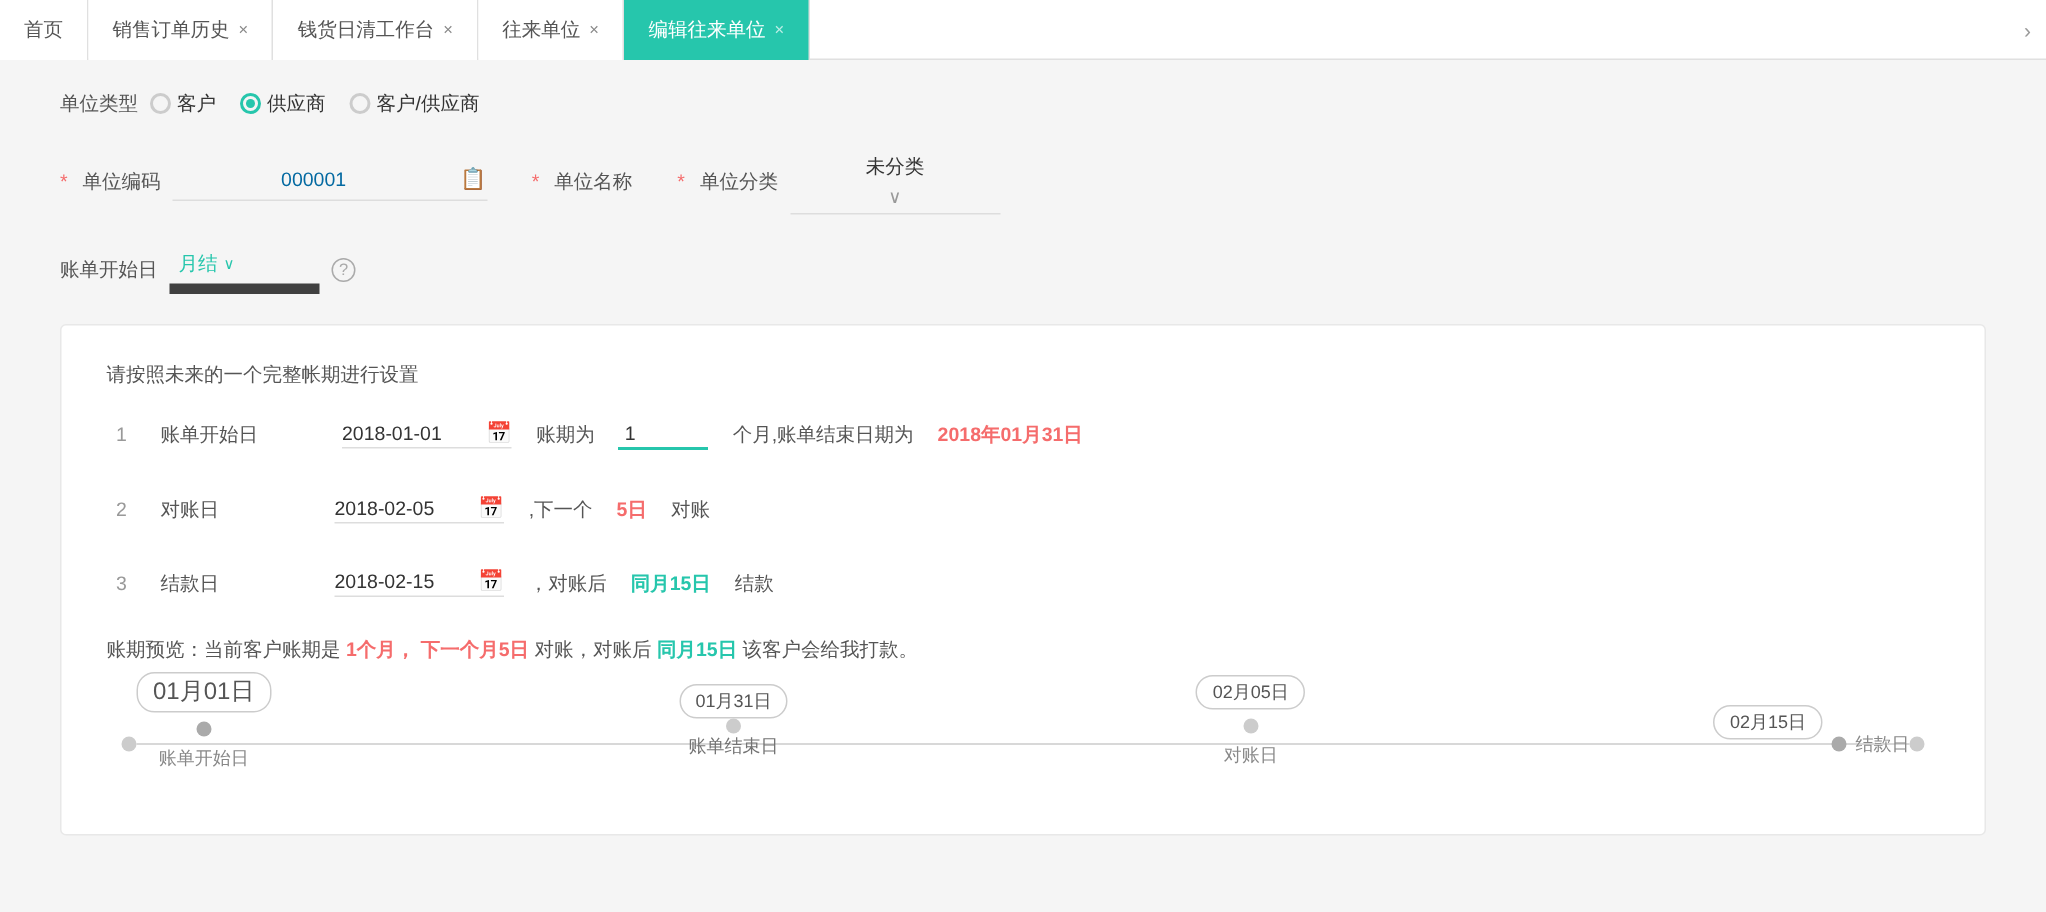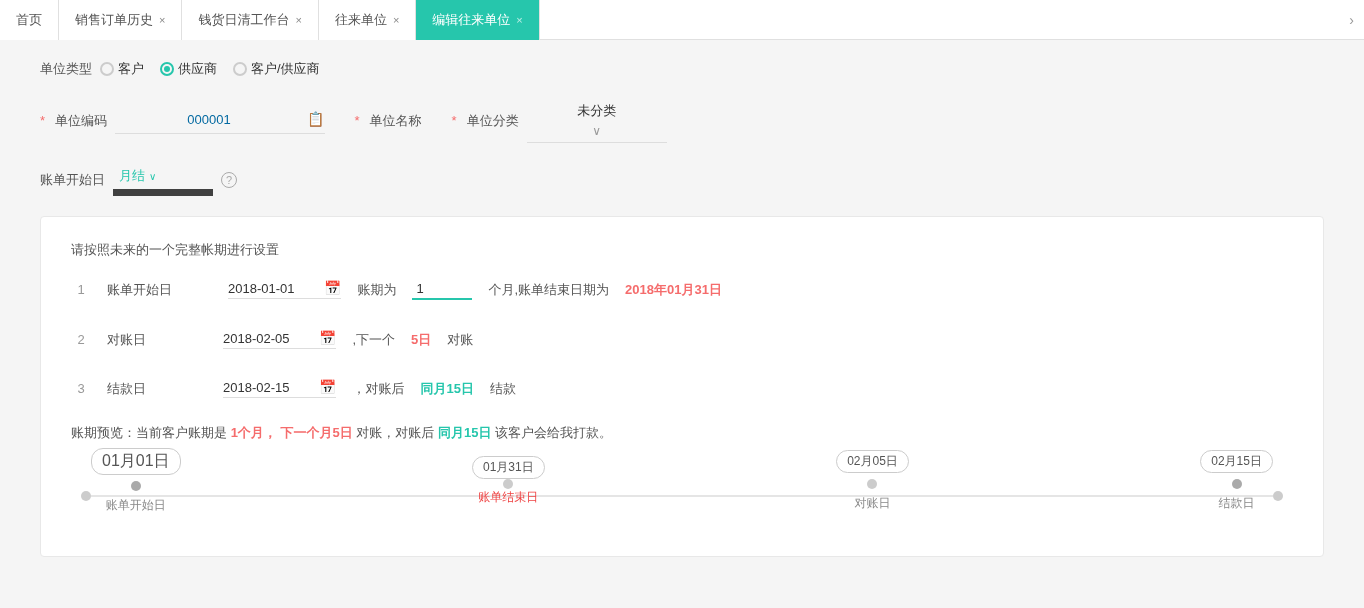--- a/index.html
+++ b/index.html
@@ -418,30 +418,30 @@
 
             <div style="display:flex;flex-direction:column;align-items:center;gap:6px;">
               <div style="background:#fff;border:1px solid #ccc;border-radius:12px;padding:2px 10px;font-size:16px;color:#555;margin-top:-30px;">01月01日</div>
               <div style="width:10px;height:10px;border-radius:50%;background:#aaa;"></div>
               <div style="font-size:12px;color:#888;">账单开始日</div>
             </div>
 
             <div style="display:flex;flex-direction:column;align-items:center;gap:0;">
               <div style="background:#fff;border:1px solid #ccc;border-radius:12px;padding:2px 10px;font-size:12px;color:#555;margin-top:-30px;">01月31日</div>
               <div style="width:10px;height:10px;border-radius:50%;background:#ccc;"></div>
-              <div style="font-size:12px;color:#ef4444;">账单结束日</div>
+              <div style="font-size:12px;color:#737373;">账单结束日</div>
             </div>
 
             <div style="display:flex;flex-direction:column;align-items:center;gap:6px;">
               <div style="background:#fff;border:1px solid #ccc;border-radius:12px;padding:2px 10px;font-size:12px;color:#555;margin-top:-30px;">02月05日</div>
               <div style="width:10px;height:10px;border-radius:50%;background:#ccc;"></div>
               <div style="font-size:12px;color:#888;">对账日</div>
             </div>
 
-            <div style="display:flex;flex-direction:column;align-items:center;gap:6px;justify-content:center;">
+            <div style="display:flex;flex-direction:row;align-items:center;gap:6px;justify-content:center;">
               <div style="background:#fff;border:1px solid #ccc;border-radius:12px;padding:2px 10px;font-size:12px;color:#555;margin-top:-30px;">02月15日</div>
               <div style="width:10px;height:10px;border-radius:50%;background:#aaa;"></div>
               <div style="font-size:12px;color:#888;">结款日</div>
             </div>
 
           </div>
         </div>
         <div class="timeline-right-dot"></div>
       </div>
 

